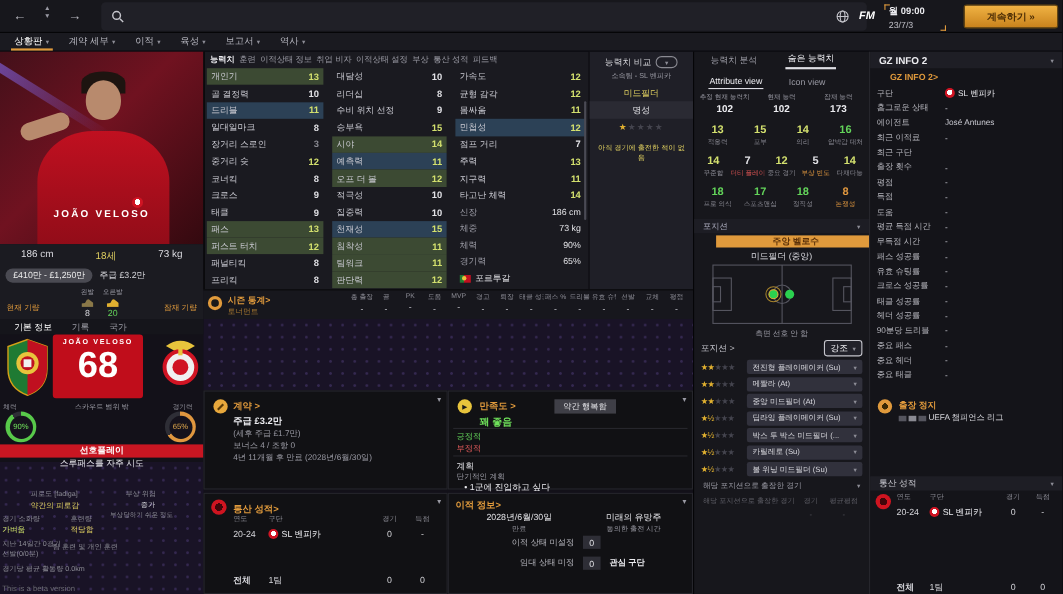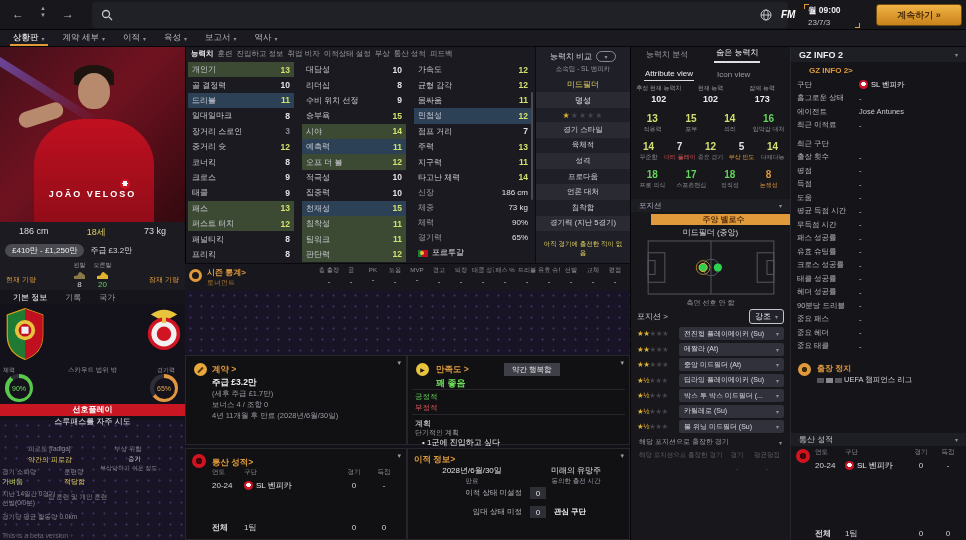--- a/index.html
+++ b/index.html
@@ -203,21 +203,21 @@
 .h-dashrow{position:absolute;left:0;top:418px;right:0;display:flex;padding:0 8px;font-size:7px;color:#55555c}
 .h-dashrow .lab{flex:1}.h-dashrow .c{width:30px;text-align:center}
 
 .gz{position:absolute;left:790px;top:47px;width:176px;height:493px;background:#141419;border-left:1px solid #26262c}
 .g-header{height:15px;background:#1e1e25;display:flex;align-items:center;justify-content:space-between;padding:0 8px}
 .g-header .t{font-size:9px;font-weight:bold;color:#ececf0}
 .g-link{padding:4px 0 3px 18px;font-size:8px;font-weight:bold;color:#e09a3c;cursor:pointer}
 .g-row{display:flex;align-items:center;height:13.5px;padding:0 6px}
 .g-row .gl{width:62px;font-size:7.5px;color:#b5b5bc;white-space:nowrap}
 .g-row .gv{font-size:7.5px;color:#c9c9d1;display:flex;align-items:center;gap:3px}
-.g-row.sep{margin-top:5px}
+.g-row.sep{}
 .g-susp-icon{position:absolute;left:7px;top:316px;width:13px;height:13px;border-radius:50%;background:radial-gradient(circle,#3a2a05 0 30%,#e09a3c 31%)}
 .g-susp-t{position:absolute;left:26px;top:316px;font-size:8px;font-weight:bold;color:#e09a3c}
 .g-susp-c{position:absolute;left:26px;top:328px;display:flex;align-items:center;gap:2px;font-size:7.5px;color:#d5d5da}
 .flagchip{width:7px;height:5px;background:#8a8a92;display:inline-block}
 .flagchip.d{background:#55555e}
 .g-chdr{position:absolute;left:0;top:386px;right:0;height:13px;background:#1e1e25;display:flex;align-items:center;justify-content:space-between;padding:0 8px;font-size:8px;color:#c5c5cc}
 .g-redicon{position:absolute;left:5px;top:402px;width:14px;height:14px;border-radius:50%;background:radial-gradient(circle,#40060a 0 34%,#cf1420 35%)}
 .g-table{position:absolute;left:24px;top:401px;right:6px}
 .g-total{position:absolute;left:24px;top:478px;right:6px}
 .gw1{width:30px}.gwf{flex:1;display:flex;align-items:center;gap:3px}.gw2{width:30px;text-align:center}.gw3{width:24px;text-align:center}
@@ -350,20 +350,24 @@
   </div>
 
   <div class="pcard">
     <svg class="abs" style="left:6px;top:2px" width="38" height="56" viewBox="0 0 30 42">
       <path d="M15 1 L29 6 V22 Q29 36 15 41 Q1 36 1 22 V6 Z" fill="#1f7a33" stroke="#d4a017"></path>
       <path d="M15 1 L29 6 V22 Q29 36 15 41 V1 Z" fill="#c01020"></path>
       <circle cx="15" cy="18" r="8" fill="#e8c43c"></circle>
       <circle cx="15" cy="18" r="5" fill="#c01020"></circle>
       <rect x="12.2" y="15.2" width="5.6" height="5.6" fill="#f0f0f0"></rect>
     </svg>
+    <div class="redcard">
+      <div class="rname">JOÃO VELOSO</div>
+      <div class="rnum">68</div>
+    </div>
     <svg class="abs" style="left:146px;top:3px" width="36" height="44" viewBox="0 0 30 36">
       <path d="M4 6 Q15 -2 26 6 L15 12 Z" fill="#e8c43c"></path>
       <circle cx="15" cy="22" r="12" fill="#f0f0f0" stroke="#d01423" stroke-width="3"></circle>
       <circle cx="15" cy="22" r="6" fill="#d01423"></circle>
       <rect x="13.4" y="6" width="3.2" height="7" fill="#e8c43c"></rect>
     </svg>
   </div>
   <div class="scout-note">스카우트 범위 밖</div>
 
   <span class="ringlab" style="left:3px;top:366px">체력</span>
@@ -396,21 +400,21 @@
   </div>
 
   <div class="attrs">
     <div class="atabs">
       <div data-list="attrs.tabs">
 
           <div class="atab"><span>능력치</span></div>
 
           <div class="atab"><span>훈련</span></div>
 
-          <div class="atab"><span>진입하고 정보</span></div>
+          <div class="atab"><span>이적상태 정보</span></div>
 
           <div class="atab"><span>취업 비자</span></div>
 
           <div class="atab"><span>이적상태 설정</span></div>
 
           <div class="atab"><span>부상</span></div>
 
           <div class="atab"><span>통산 성적</span></div>
 
           <div class="atab"><span>피드백</span></div>
@@ -643,36 +647,20 @@
       <span class="cmp-dd">
           <span class="chev">▾</span>
         </span>
     </div>
     <div class="cmp-team">소속팀 - SL 벤피카</div>
     <div class="cmp-pos">미드필더</div>
     <div class="cmp-fame">명성</div>
     <div class="cmp-stars">
       <span class="goldstar">★</span><span class="dimstar">★★★★</span>
     </div>
-    <div data-list="compare.rows">
-
-        <div class="cmp-row alt">경기 스타일</div>
-
-        <div class="cmp-row">육체적</div>
-
-        <div class="cmp-row alt">성격</div>
-
-        <div class="cmp-row">프로다움</div>
-
-        <div class="cmp-row alt">언론 대처</div>
-
-        <div class="cmp-row">침착함</div>
-
-        <div class="cmp-row alt">경기력 (지난 5경기)</div>
-      </div>
     <div class="cmp-note">아직 경기에 출전한 적이 없음</div>
   </div>
 
   <div class="season">
     <div class="donut"></div>
     <div class="season-title">시즌 통계&gt;</div>
     <div class="season-sub">토너먼트</div>
     <div class="season-cols" data-list="season.cols">
 
         <div class="scol">

